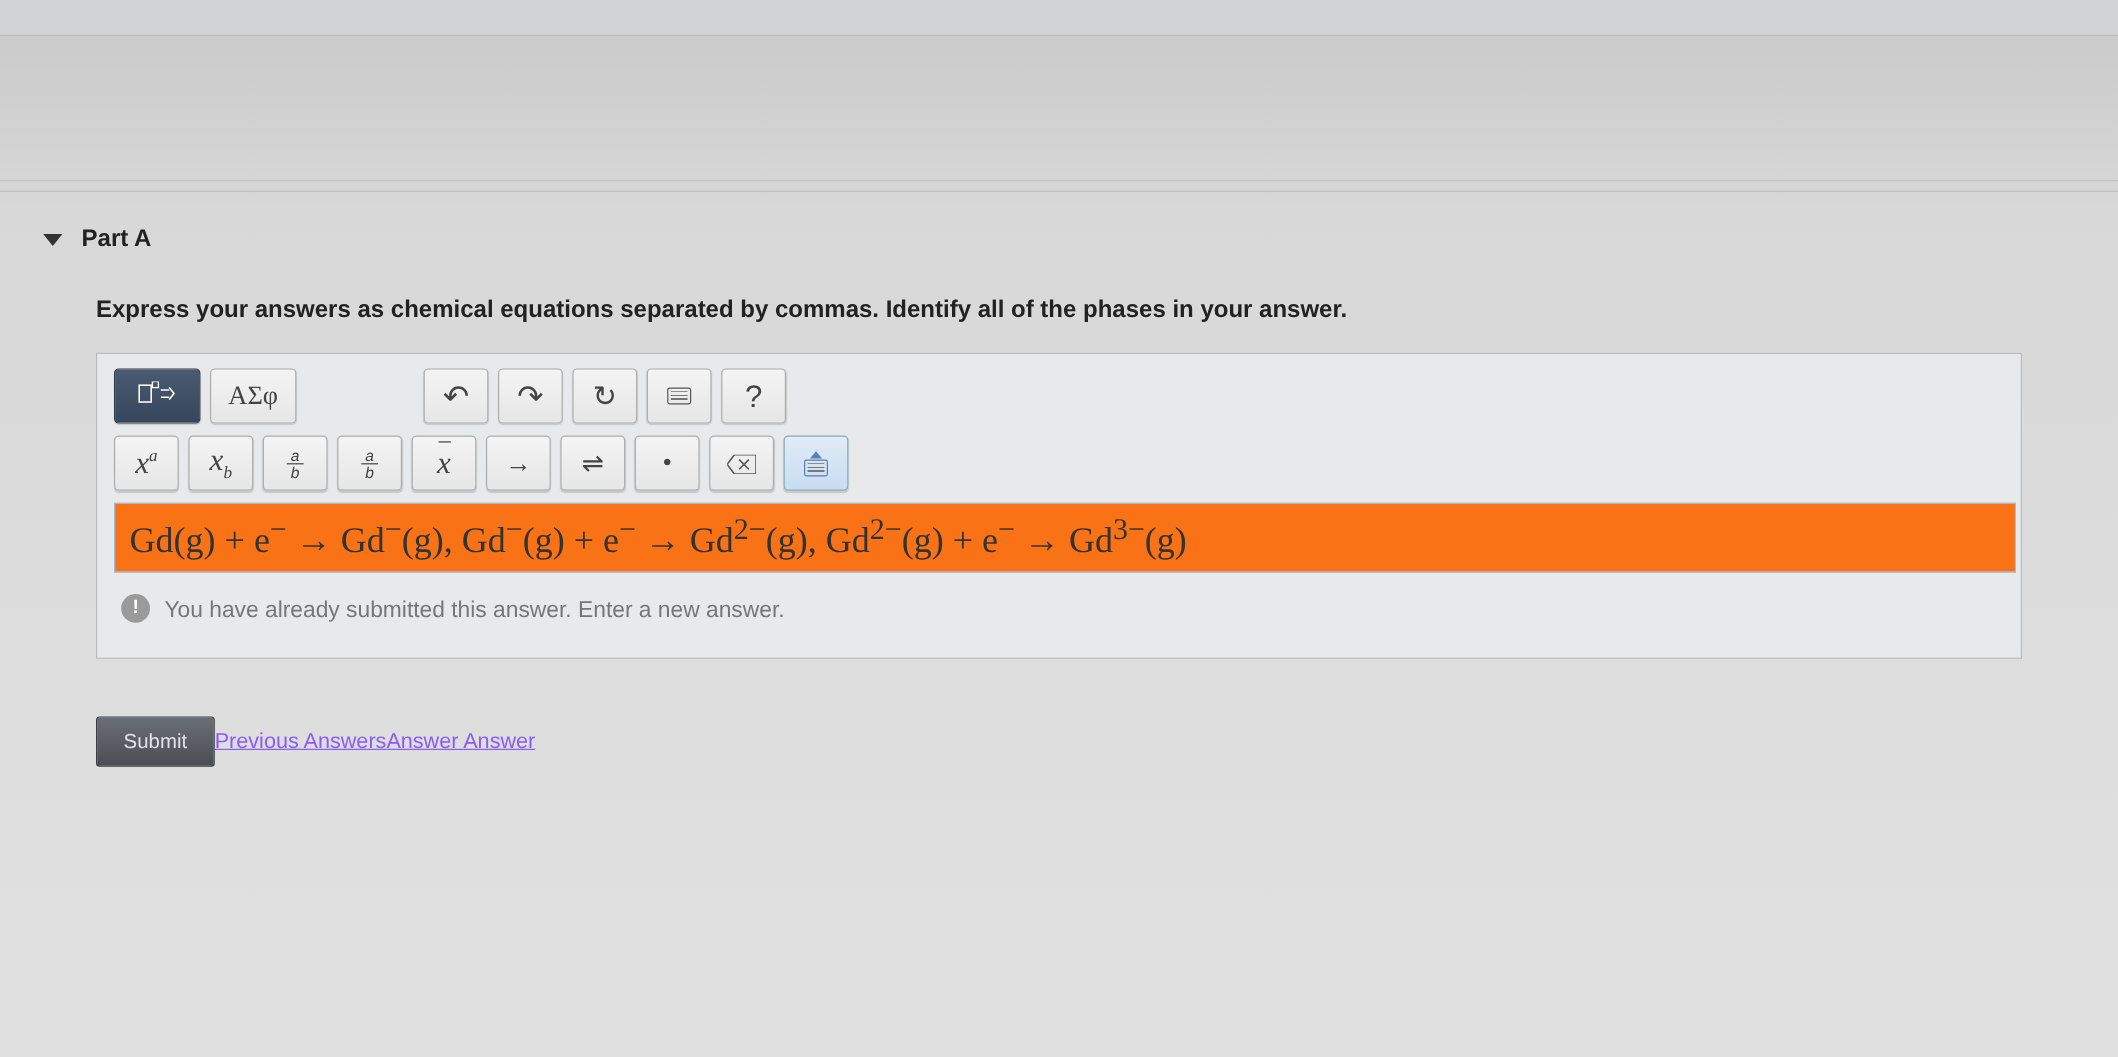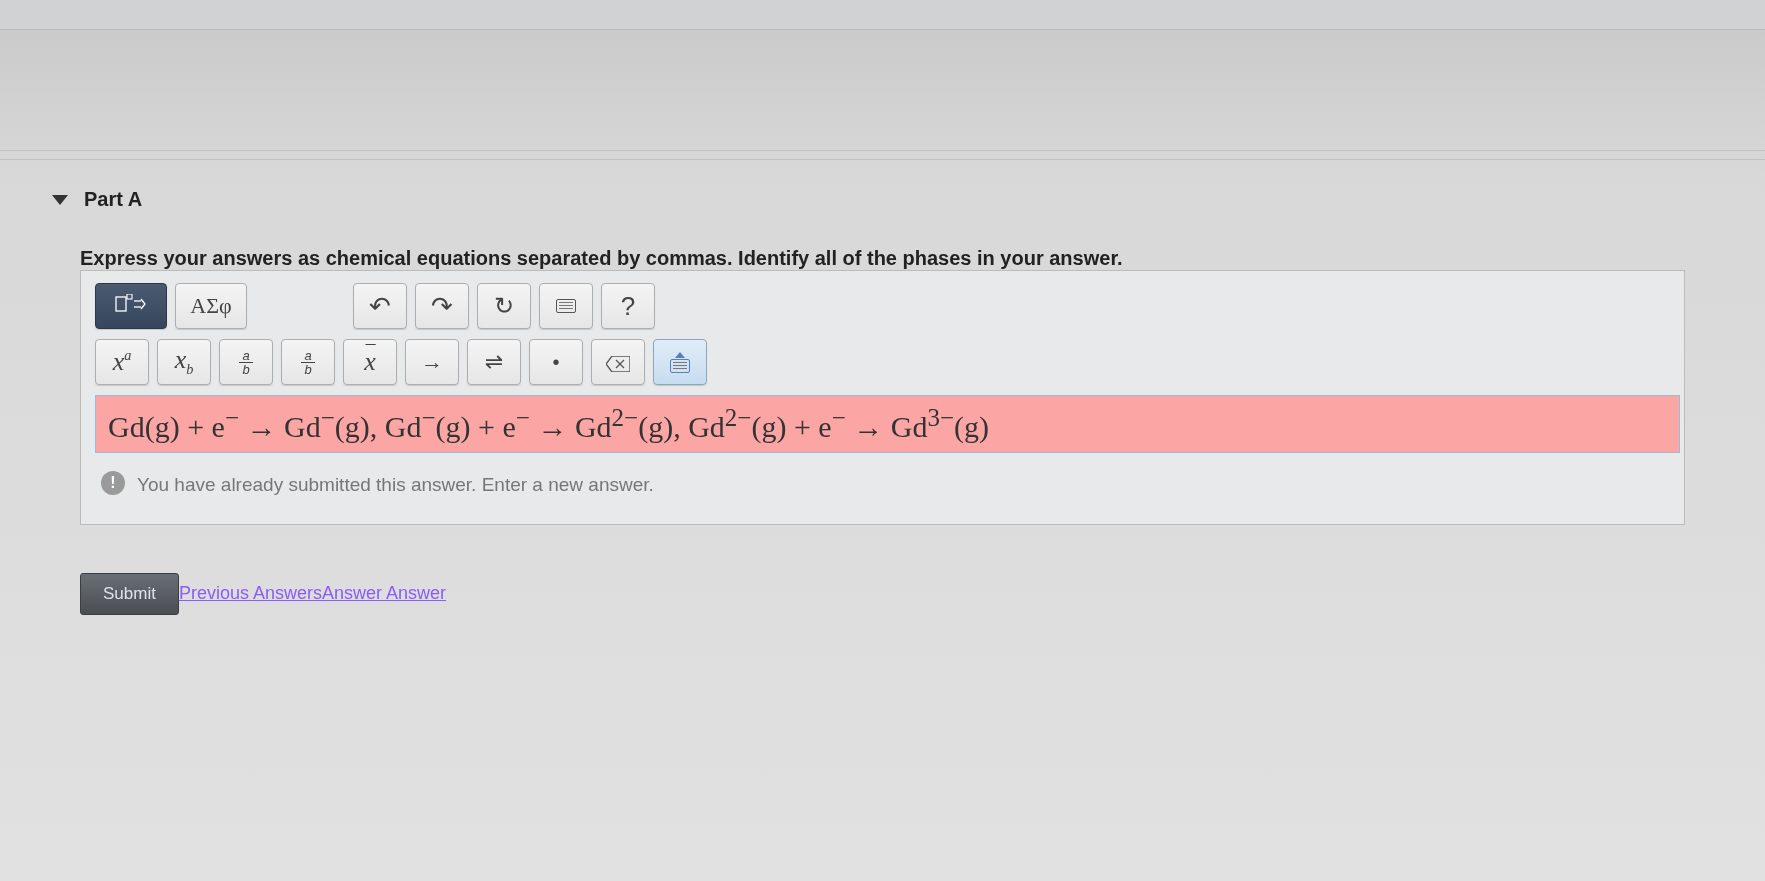--- a/index.html
+++ b/index.html
@@ -7,32 +7,32 @@
       font-family: Arial, Helvetica, sans-serif;
       background: linear-gradient(to bottom, #c8c8c8 0%, #d8d8d8 20%, #e1e1e1 100%);
       min-height: 881px;
       padding: 0;
     }
     .top-band { height: 30px; background: #d0d2d4; border-bottom: 1px solid #bbb; }
     .gap-band { height: 120px; }
     .divider-band { height: 10px; border-top: 1px solid #c2c2c2; border-bottom: 1px solid #c2c2c2; }
     .part-header {
       display: flex; align-items: center; gap: 16px;
-      padding: 28px 36px 0 52px;
+      padding: 28px 36px 0 36px;
     }
     .caret {
       width: 0; height: 0;
       border-left: 8px solid transparent;
       border-right: 8px solid transparent;
       border-top: 10px solid #333;
     }
     .part-title { font-weight: bold; font-size: 20px; color: #222; }
     .content { padding: 36px 80px 24px 80px; }
     .question { font-size: 20px; color: #333; margin-bottom: 20px; line-height: 1.5; }
-    .instruction { font-size: 20px; font-weight: bold; color: #222; }
+    .instruction { font-size: 20px; font-weight: bold; color: #222; margin-bottom: 24px; }
     .editor-box {
       border: 1px solid #bbb; background: #e8e9ea;
       padding: 12px 4px 18px 14px;
     }
     .toolbar-row { display: flex; align-items: center; gap: 8px; margin-bottom: 10px; }
     .tb-btn {
       min-width: 54px; height: 46px;
       background: linear-gradient(#f4f4f4, #e6e6e6);
       border: 1px solid #aeaeae; border-radius: 4px;
       display: inline-flex; align-items: center; justify-content: center;
@@ -46,21 +46,21 @@
     .tb-btn.wide { min-width: 72px; }
     .tb-spacer { width: 90px; }
     .math-sym { font-family: 'Times New Roman', serif; font-style: italic; font-size: 26px; }
     .small-sup { font-size: 0.55em; vertical-align: super; }
     .small-sub { font-size: 0.55em; vertical-align: sub; }
     .frac-mini { display: inline-flex; flex-direction: column; align-items: center; font-size: 13px; font-style: italic; line-height: 1; }
     .frac-mini .top { border-bottom: 1px solid #444; padding: 0 3px; }
     .answer-input {
       width: 100%;
       border: 1px solid #9bbbd9;
-      background: #fca5a5;
+      background: #f97316;
       padding: 8px 12px;
       font-family: 'Times New Roman', serif;
       font-size: 30px; color: #333;
       margin-top: 4px;
     }
     .feedback {
       display: flex; gap: 12px; align-items: flex-start;
       padding: 18px 6px 6px 6px;
     }
     .feedback-icon {

